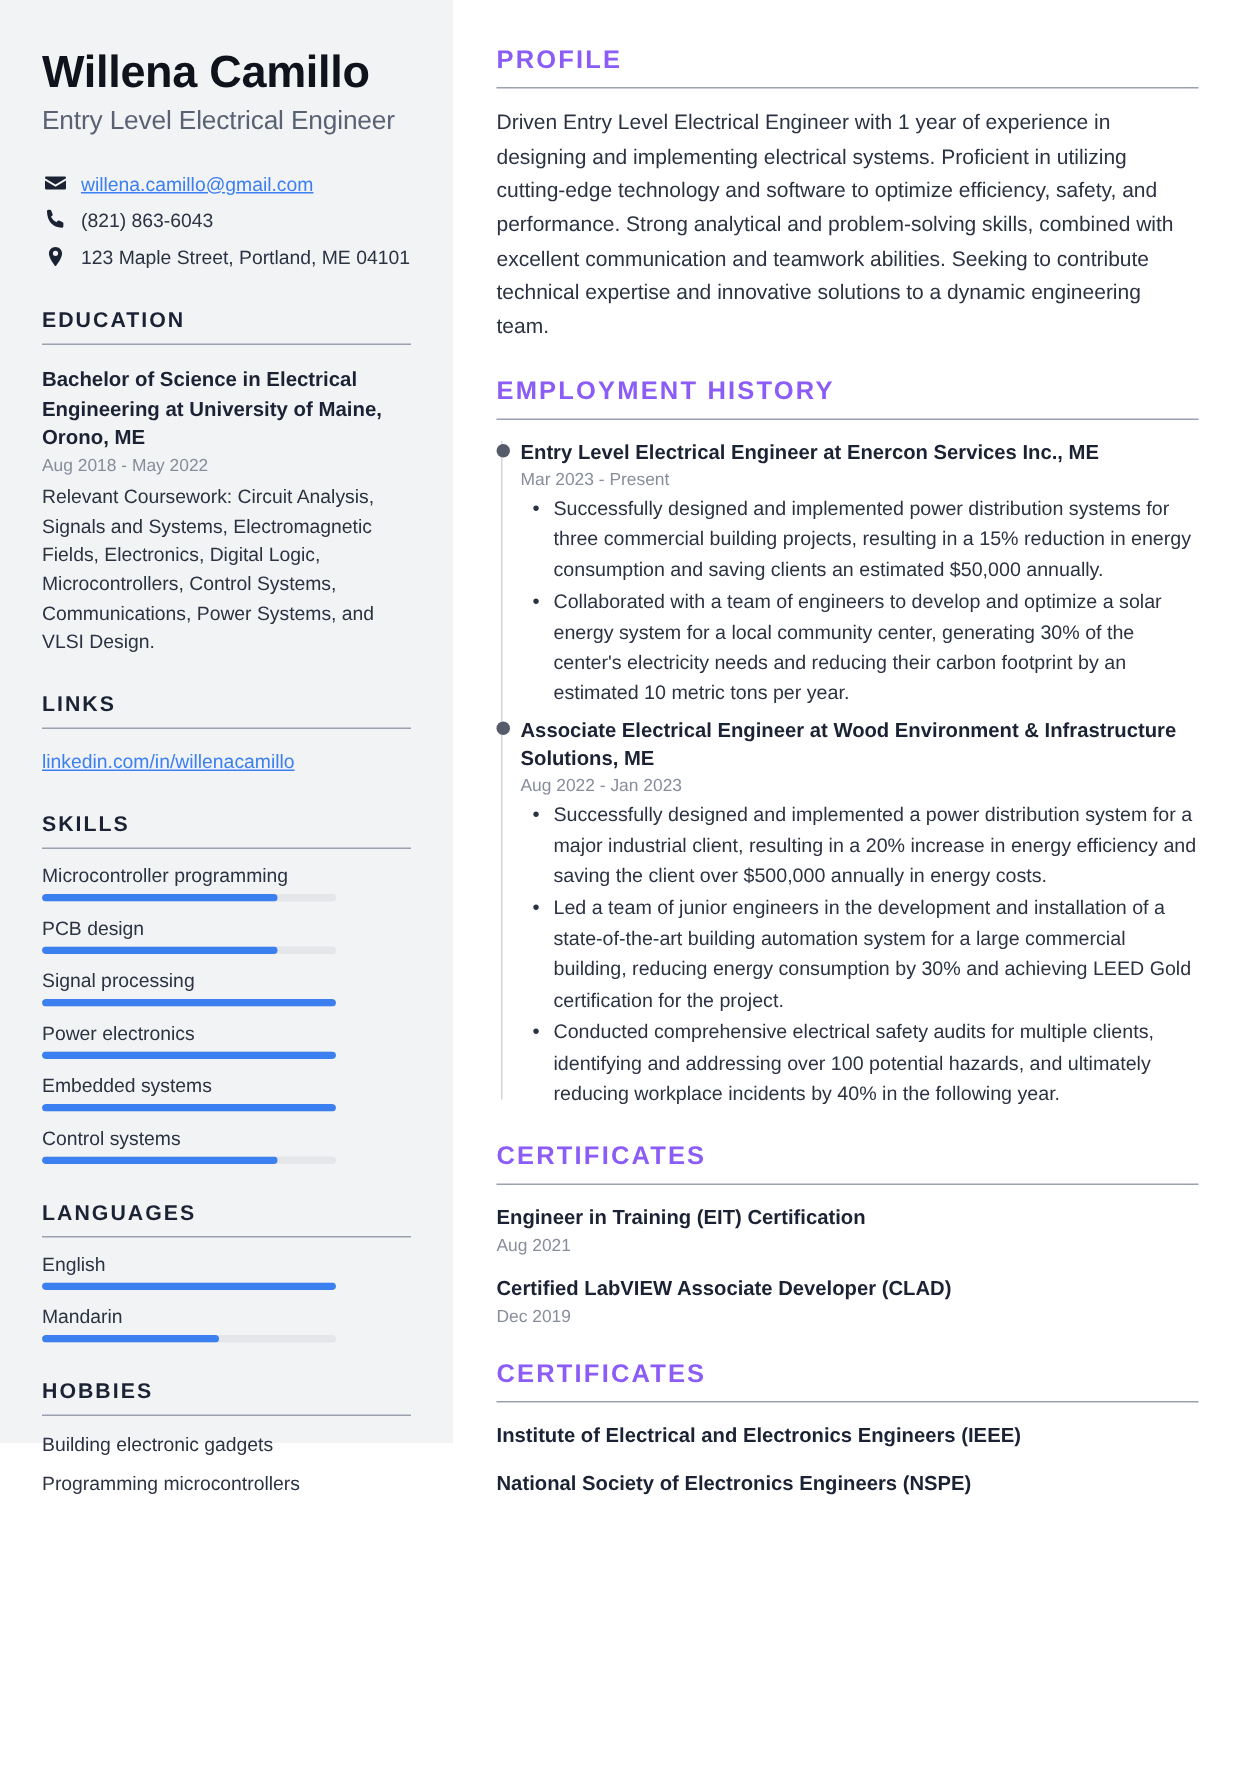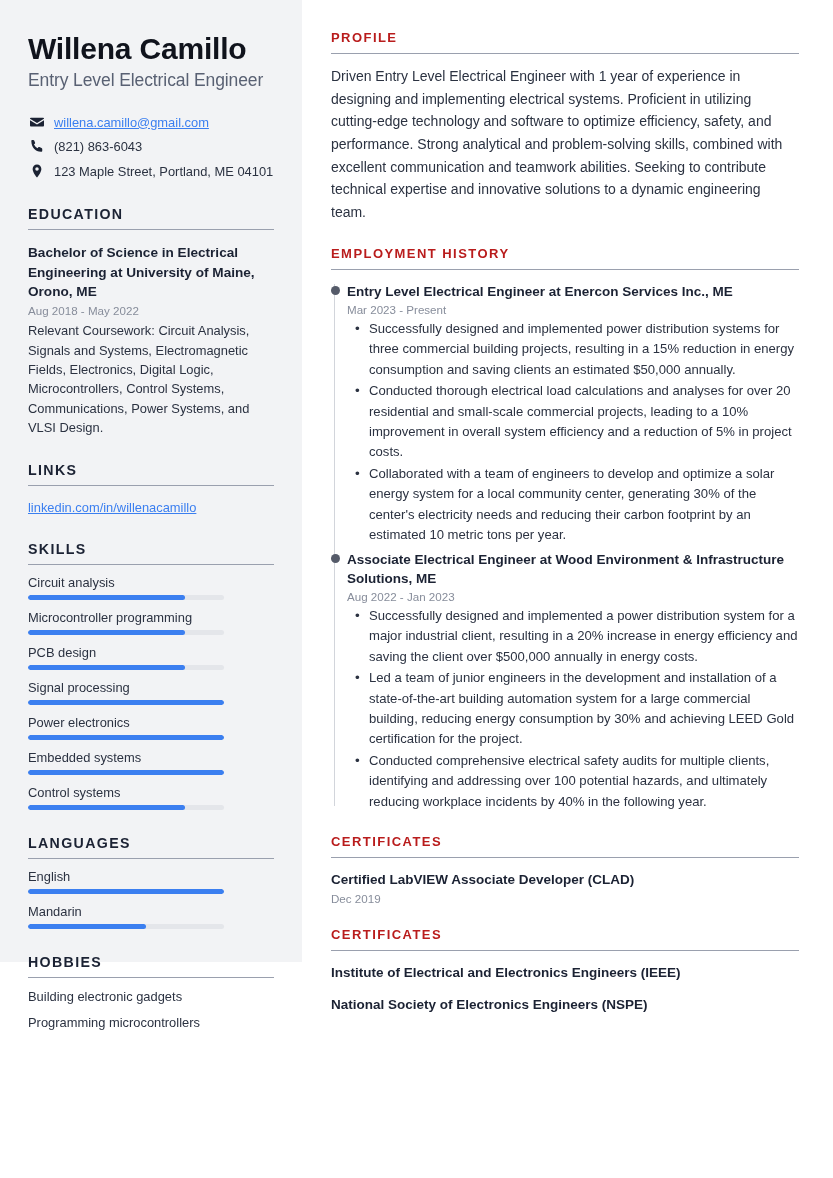--- a/index.html
+++ b/index.html
@@ -63,21 +63,21 @@
     width: 196px; overflow: hidden;
   }
   .bar-fill { height: 5px; background: #3b7ff0; border-radius: 3px; }
 
   .hobby { font-size: 12.9px; color: #2b3241; margin-top: 11px; }
 
   
   .main { flex: 1; padding: 30px 34px 0 29px; background: #ffffff; }
   .m-sec { margin-bottom: 22px; }
   .m-sec-title {
-    font-size: 13px; font-weight: bold; color: #b91c1c;
+    font-size: 17px; font-weight: bold; color: #8b5cf6;
     letter-spacing: 1.45px; padding-bottom: 8px;
   }
   .m-rule { height: 1px; background: #9aa0ae; width: 100%; }
   .para { font-size: 14px; color: #2b3241; line-height: 1.62; margin-top: 11px; }
 
   .timeline { position: relative; padding-left: 16px; margin-top: 12px; }
   .timeline:before {
     content: ""; position: absolute; left: 3px; top: 2px; bottom: 6px;
     width: 1px; background: #d2d5db;
   }
@@ -153,26 +153,20 @@
       <div class="sec-title">LINKS</div>
       <div class="rule"></div>
       <a class="link-item" href="#">linkedin.com/in/willenacamillo</a>
     </section>
 
     <section class="sec">
       <div class="sec-title">SKILLS</div>
       <div class="rule"></div>
       <div>
         <div class="bar-item">
-          <div class="bar-label">Circuit analysis</div>
-          <div class="bar-track">
-            <div class="bar-fill" style="width: 80%;"></div>
-          </div>
-        </div>
-        <div class="bar-item">
           <div class="bar-label">Microcontroller programming</div>
           <div class="bar-track">
             <div class="bar-fill" style="width: 80%;"></div>
           </div>
         </div>
         <div class="bar-item">
           <div class="bar-label">PCB design</div>
           <div class="bar-track">
             <div class="bar-fill" style="width: 80%;"></div>
           </div>
@@ -245,21 +239,20 @@
       <div class="m-rule"></div>
 
       <div class="timeline">
 
         <div class="job">
           <span class="dot"></span>
           <div class="job-head">Entry Level Electrical Engineer at Enercon Services Inc., ME</div>
           <div class="job-meta">Mar 2023 - Present</div>
           <ul class="bullets">
             <li>Successfully designed and implemented power distribution systems for three commercial building projects, resulting in a 15% reduction in energy consumption and saving clients an estimated $50,000 annually.</li>
-            <li>Conducted thorough electrical load calculations and analyses for over 20 residential and small-scale commercial projects, leading to a 10% improvement in overall system efficiency and a reduction of 5% in project costs.</li>
             <li>Collaborated with a team of engineers to develop and optimize a solar energy system for a local community center, generating 30% of the center's electricity needs and reducing their carbon footprint by an estimated 10 metric tons per year.</li>
           </ul>
         </div>
 
         <div class="job">
           <span class="dot"></span>
           <div class="job-head">Associate Electrical Engineer at Wood Environment &amp; Infrastructure Solutions, ME</div>
           <div class="job-meta">Aug 2022 - Jan 2023</div>
           <ul class="bullets">
             <li>Successfully designed and implemented a power distribution system for a major industrial client, resulting in a 20% increase in energy efficiency and saving the client over $500,000 annually in energy costs.</li>
@@ -268,20 +261,24 @@
           </ul>
         </div>
 
       </div>
     </section>
 
     <section class="m-sec">
       <div class="m-sec-title">CERTIFICATES</div>
       <div class="m-rule"></div>
       <div class="entry">
+        <div class="entry-title">Engineer in Training (EIT) Certification</div>
+        <div class="entry-meta">Aug 2021</div>
+      </div>
+      <div class="entry">
         <div class="entry-title">Certified LabVIEW Associate Developer (CLAD)</div>
         <div class="entry-meta">Dec 2019</div>
       </div>
     </section>
 
     <section class="m-sec">
       <div class="m-sec-title">CERTIFICATES</div>
       <div class="m-rule"></div>
       <div class="entry">
         <div class="entry-title">Institute of Electrical and Electronics Engineers (IEEE)</div>

